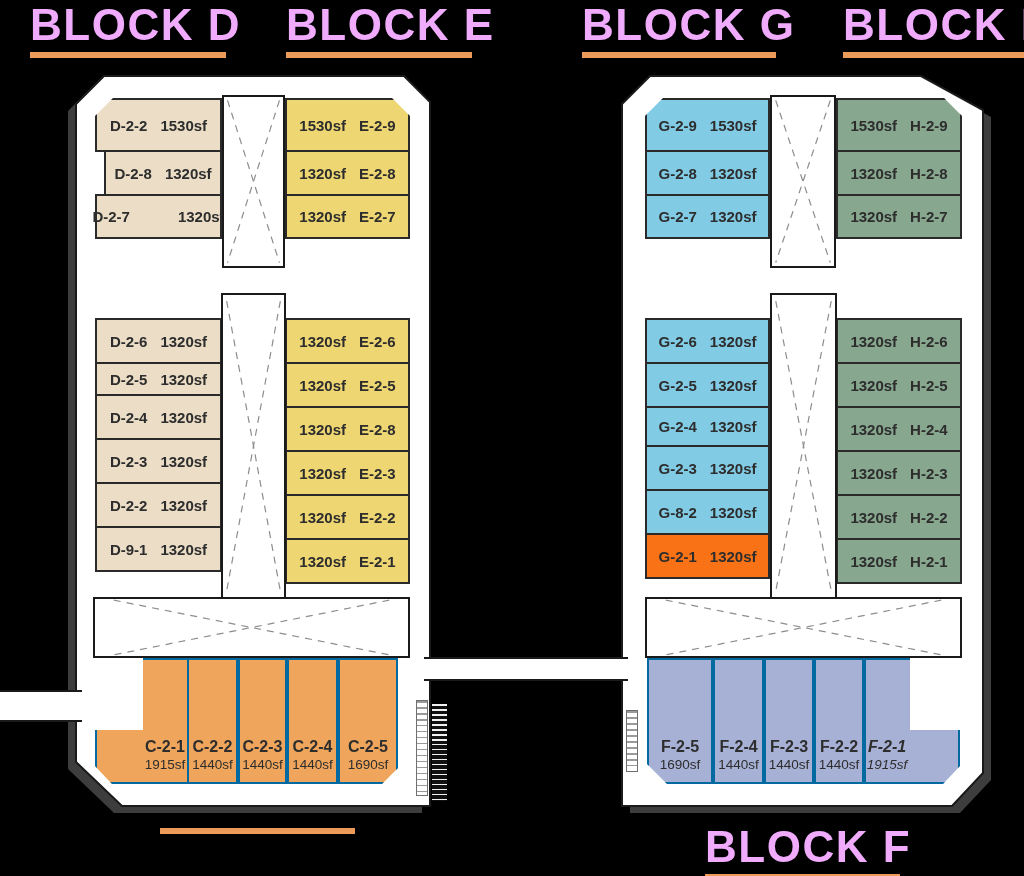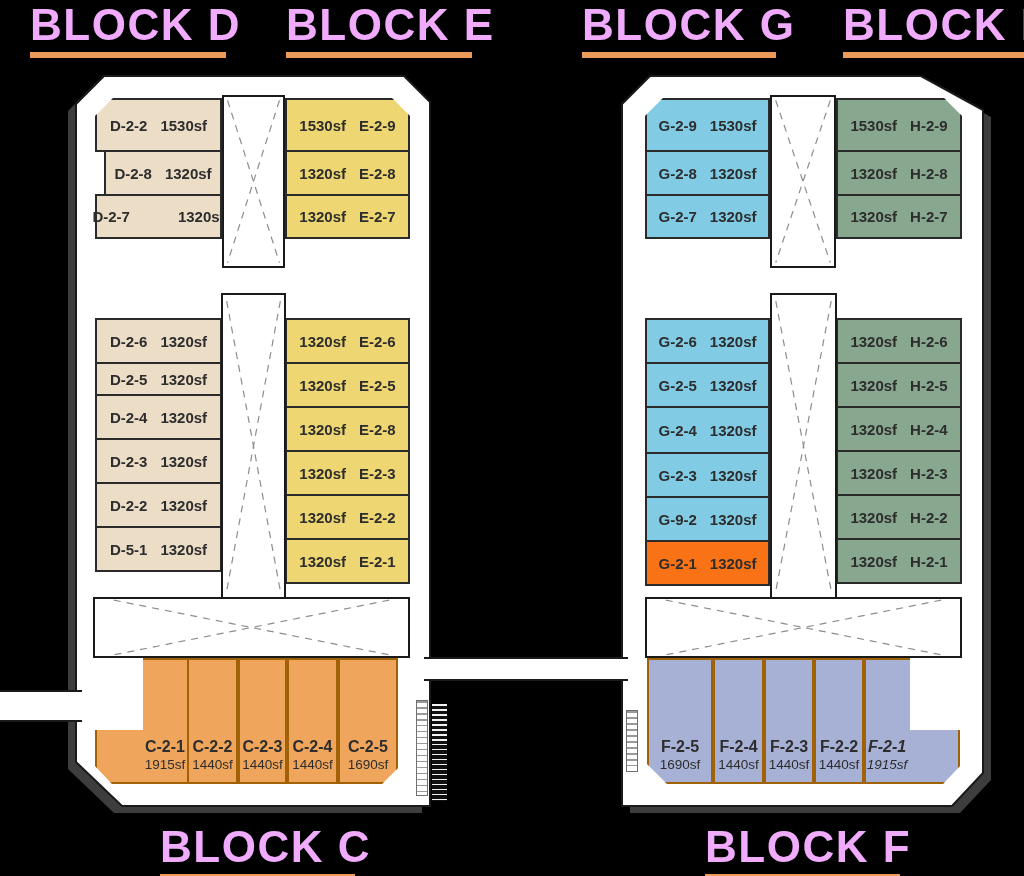--- a/index.html
+++ b/index.html
@@ -29,21 +29,21 @@
   
   .corridor,.xbox{
     position:absolute;background:#fff;box-sizing:border-box;
     border:2px solid #1a1a1a;
   }
   .corridor svg,.xbox svg{position:absolute;left:0;top:0;width:100%;height:100%;}
   .dashline{stroke:#8d8d8d;stroke-width:1.2;vector-effect:non-scaling-stroke;stroke-dasharray:7 6;fill:none;}
   
   .cf-unit{
     position:absolute;top:658px;height:126px;box-sizing:border-box;
-    border:2px solid #a16207;
+    border:2px solid #0369a1;
   }
   .cf-unit + .cf-unit{margin-left:-2px;}
   .cf-label{
     position:absolute;left:0;right:0;bottom:10px;
     display:flex;flex-direction:column;align-items:center;gap:2px;
     color:#2d2d2d;white-space:nowrap;line-height:1.05;
   }
   .cf-id{font-size:16px;font-weight:bold;}
   .cf-area{font-size:13.5px;font-weight:normal;}
   
@@ -106,21 +106,21 @@
       </div>
       <div class="unit-row" style="height: 46px; background: rgb(235, 221, 198);">
         <span>D-2-3</span>
         <span>1320sf</span>
       </div>
       <div class="unit-row" style="height: 46px; background: rgb(235, 221, 198);">
         <span>D-2-2</span>
         <span>1320sf</span>
       </div>
       <div class="unit-row" style="height: 46px; background: rgb(235, 221, 198);">
-        <span>D-5-1</span>
+        <span>D-9-1</span>
         <span>1320sf</span>
       </div>
     </div>
     <div class="col" style="left: 285px; top: 98px; width: 125px;">
       <div class="unit-row" style="height: 54px; background: rgb(238, 214, 114); clip-path: polygon(0px 0px, calc(100% - 18px) 0px, 100% 18px, 100% 100%, 0px 100%);">
         <span>1530sf</span>
         <span>E-2-9</span>
       </div>
       <div class="unit-row" style="height: 46px; background: rgb(238, 214, 114);">
         <span>1320sf</span>
@@ -173,30 +173,30 @@
     </div>
     <div class="col" style="left: 645px; top: 318px; width: 125px;">
       <div class="unit-row" style="height: 46px; background: rgb(130, 203, 228);">
         <span>G-2-6</span>
         <span>1320sf</span>
       </div>
       <div class="unit-row" style="height: 46px; background: rgb(130, 203, 228);">
         <span>G-2-5</span>
         <span>1320sf</span>
       </div>
-      <div class="unit-row" style="height: 48px; background: rgb(130, 203, 228);">
+      <div class="unit-row" style="height: 41px; background: rgb(130, 203, 228);">
         <span>G-2-4</span>
         <span>1320sf</span>
       </div>
       <div class="unit-row" style="height: 46px; background: rgb(130, 203, 228);">
         <span>G-2-3</span>
         <span>1320sf</span>
       </div>
       <div class="unit-row" style="height: 46px; background: rgb(130, 203, 228);">
-        <span>G-9-2</span>
+        <span>G-8-2</span>
         <span>1320sf</span>
       </div>
       <div class="unit-row" style="height: 46px; background: #f97316;">
         <span>G-2-1</span>
         <span>1320sf</span>
       </div>
     </div>
     <div class="col" style="left: 836px; top: 98px; width: 126px;">
       <div class="unit-row" style="height: 54px; background: rgb(135, 167, 143); clip-path: polygon(0px 0px, calc(100% - 18px) 0px, 100% 18px, 100% 100%, 0px 100%);">
         <span>1530sf</span>
@@ -348,20 +348,19 @@
     </div>
     <div class="blk-hdr" style="left: 582px; top: 2px; width: 194px;">
       <div class="blk-hdr-text">BLOCK G</div>
       <div class="blk-hdr-bar"></div>
     </div>
     <div class="blk-hdr" style="left: 843px; top: 2px; width: 200px;">
       <div class="blk-hdr-text">BLOCK H</div>
       <div class="blk-hdr-bar"></div>
     </div>
     <div class="blk-hdr" style="left: 160px; top: 824px; width: 195px;">
-      <div class="blk-hdr-text">BLOCK C</div>
       <div class="blk-hdr-bar"></div>
     </div>
     <div class="blk-hdr" style="left: 705px; top: 824px; width: 195px;">
       <div class="blk-hdr-text">BLOCK F</div>
       <div class="blk-hdr-bar"></div>
     </div>
   </div>
 
 </body></html>

